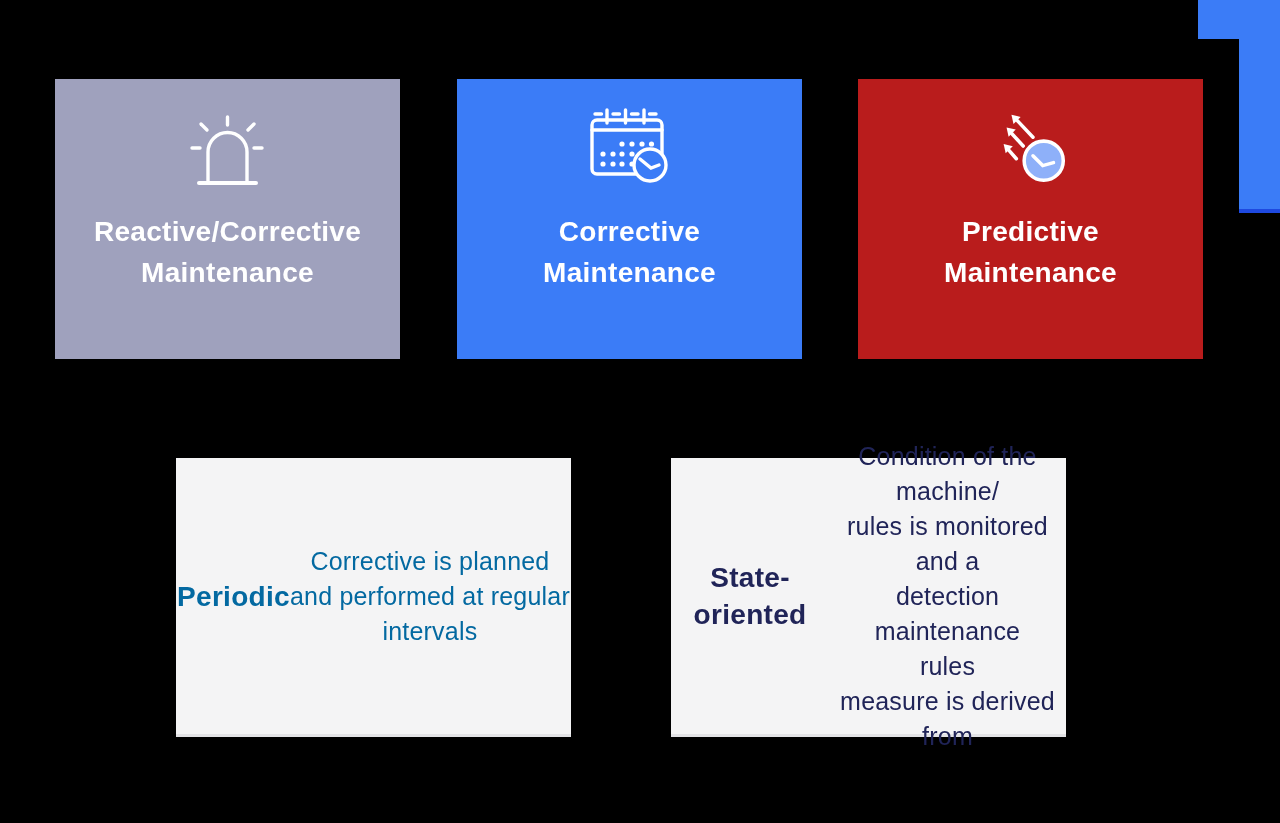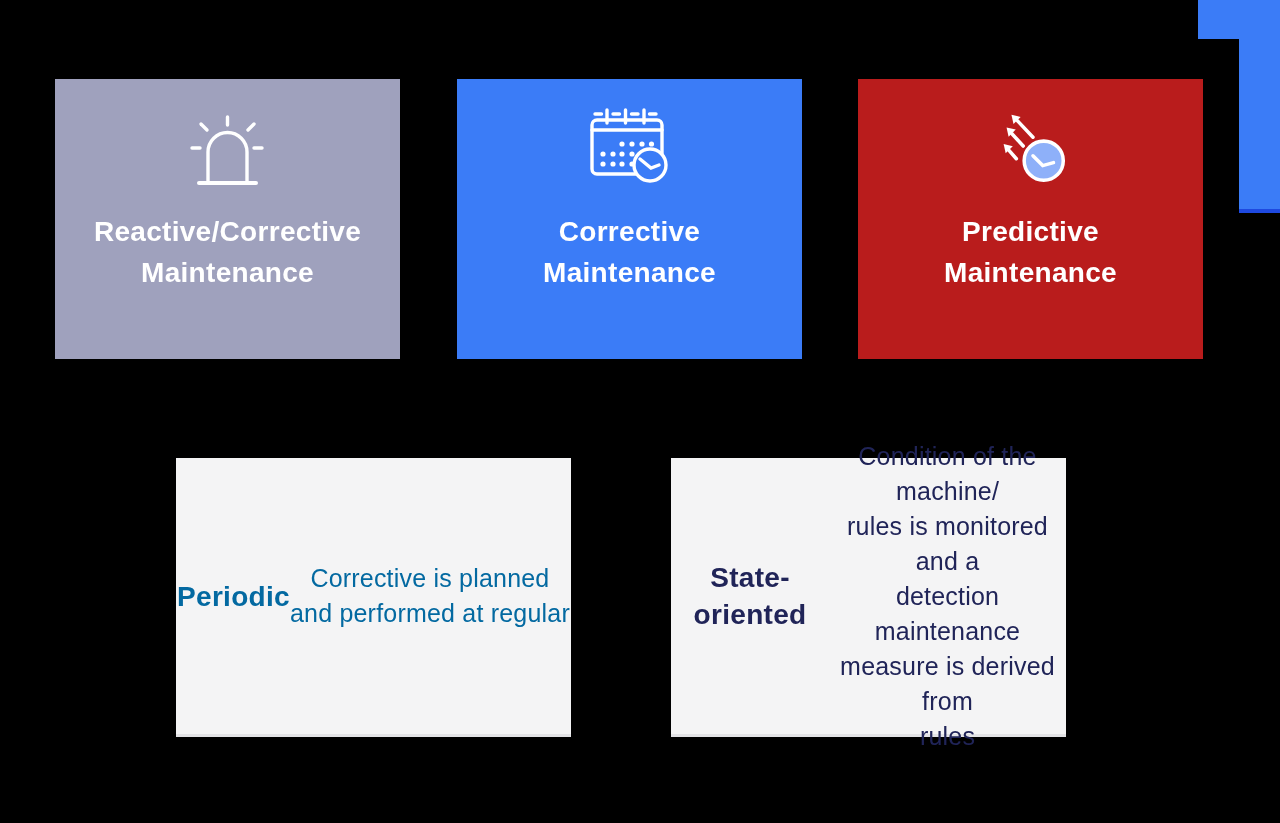--- a/index.html
+++ b/index.html
@@ -117,27 +117,28 @@
       <span class="line">Predictive</span>
       <span class="line">Maintenance</span>
     </div>
   </div>
 
   <div class="card" style="left: 176px; color: #0369a1; background-color: rgb(244, 244, 245);">
     <div class="card-title">Periodic</div>
     <div class="card-body">
       <span class="line">Corrective is planned</span>
       <span class="line">and performed at regular</span>
+      <span class="line">intervals</span>
     </div>
   </div>
 
   <div class="card" style="left: 671px; color: rgb(32, 36, 88); background-color: rgb(244, 244, 245);">
     <div class="card-title">State-oriented</div>
     <div class="card-body">
       <span class="line">Condition of the machine/</span>
       <span class="line">rules is monitored and a</span>
       <span class="line">detection maintenance</span>
+      <span class="line">rules</span>
       <span class="line">measure is derived from</span>
-      <span class="line">rules</span>
     </div>
   </div>
 
 </div>
 
 </body></html>

